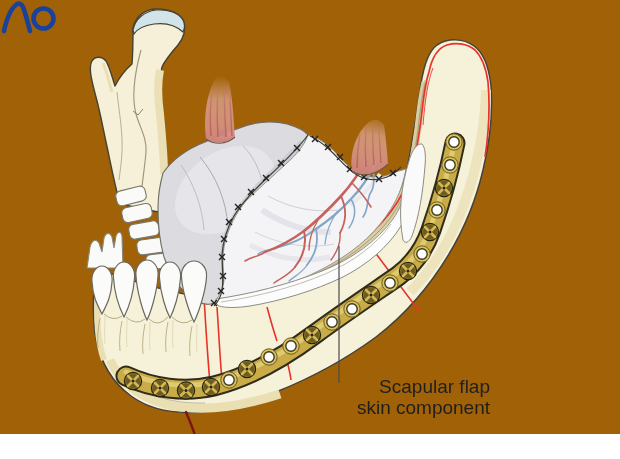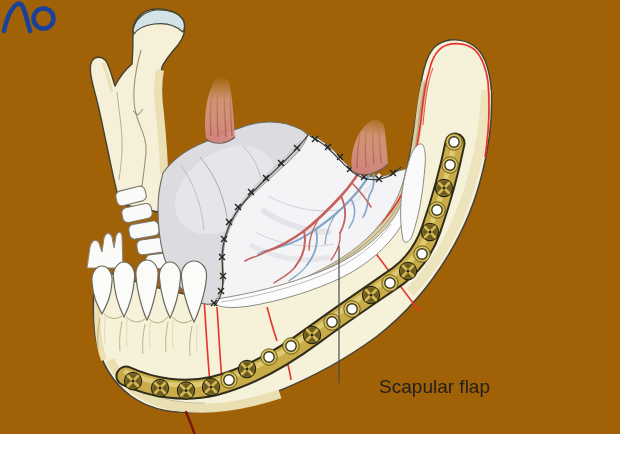--- a/index.html
+++ b/index.html
@@ -358,20 +358,21 @@
         </g>
   </g>
 
   <path d="M186,412 C191,424 196,435 197,444 C197,451 195,457 192,461" fill="none" stroke="#7E150E" stroke-width="2.4" stroke-linecap="round"></path>
 
   <line x1="339" y1="246" x2="339" y2="383" stroke="#4A4A4A" stroke-width="1.2"></line>
 </svg>
 
 <div class="caption">
   <span>Scapular flap</span>
+  <span>skin component</span>
 </div>
 
 <svg class="ao" viewBox="0 0 56 36">
   <title>AO</title>
   <g fill="none" stroke="#1A429B" stroke-width="4.6" stroke-linecap="round">
     <path d="M4,31 C6.5,19.5 11,8.5 16.5,4.5 C19,2.7 21.5,3.7 23,7 C25.5,13 28,23.5 30,31"></path>
     <circle cx="43.5" cy="18.5" r="10"></circle>
   </g>
 </svg>
 

